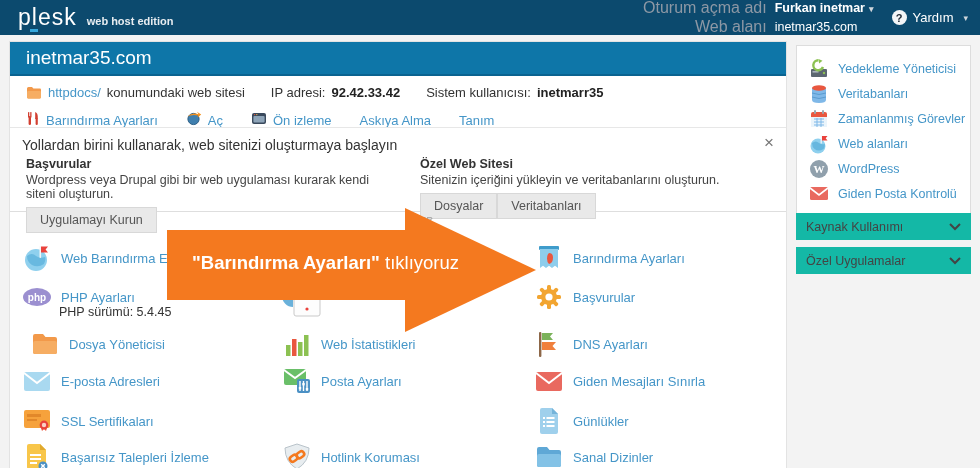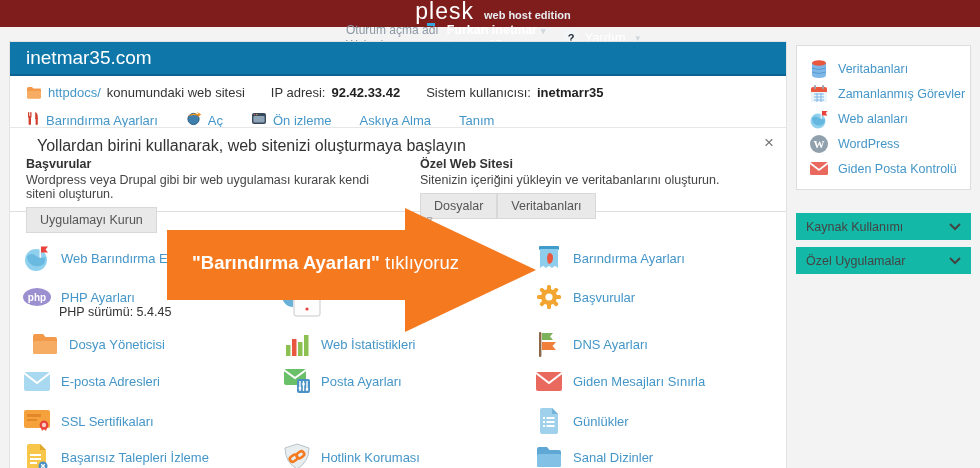--- a/index.html
+++ b/index.html
@@ -1,28 +1,28 @@
 <!DOCTYPE html>
 <html><head>
 <meta charset="utf-8">
 <style>
   * { margin:0; padding:0; box-sizing:border-box; }
   html,body { width:980px; height:468px; font-family:"Liberation Sans",sans-serif; }
   .screen { position:relative; width:980px; height:468px; background:#f3f3f3; overflow:hidden; }
 
   
-  .topbar { position:absolute; left:0; top:0; width:980px; height:27px; background:#7f1d1d;
-            display:flex; align-items:center; justify-content:space-between; padding:0 12px 0 18px;flex-direction:column; }
+  .topbar { position:absolute; left:0; top:0; width:980px; height:35px; background:#0c4a6e;
+            display:flex; align-items:center; justify-content:space-between; padding:0 12px 0 18px; }
   .logo-area { display:flex; align-items:baseline; gap:10px; }
   .logo { color:#fff; font-size:23px; font-weight:500; letter-spacing:1px; position:relative; line-height:1; }
   .logo::after { content:""; position:absolute; left:12px; bottom:-3px; width:8px; height:3px; background:#35a7dc; }
   .edition { color:#e8edf1; font-size:11px; font-weight:700; }
   .topbar-right { display:flex; align-items:center; gap:18px; }
   .session { display:grid; grid-template-columns:auto auto; column-gap:8px; row-gap:1px; align-items:center; }
-  .session .lbl { color:#8d98a5; font-size:12px; }
+  .session .lbl { color:#8d98a5; font-size:16px; text-align:right; }
   .session .val { color:#fff; font-size:12.5px; }
   .session .val.bold { font-weight:700; }
   .caret { color:#cfd6dc; font-size:9px; margin-left:4px; }
   .help { display:flex; align-items:center; gap:6px; color:#fff; font-size:13px; cursor:pointer; }
   .help-badge { width:15px; height:15px; border-radius:50%; background:#f3f5f7; color:#222b36;
                 font-size:11px; font-weight:700; display:flex; align-items:center; justify-content:center; }
 
   
   .card { position:absolute; left:10px; top:42px; width:776px; height:426px; background:#fff;
           box-shadow:0 0 0 1px #e3e3e3; }
@@ -31,21 +31,21 @@
   .meta-row { display:flex; align-items:center; gap:26px; padding:9px 16px 4px; font-size:13px; color:#333; }
   .meta-item { display:flex; align-items:center; gap:6px; }
   .meta-item b { color:#222; }
   a.blue { color:#4596c8; text-decoration:none; cursor:pointer; }
   .toolbar { display:flex; align-items:center; gap:28px; padding:7px 16px 10px; font-size:13px; }
   .tool { display:flex; align-items:center; gap:6px; color:#4596c8; cursor:pointer; }
 
   
   .promo { position:absolute; left:0; top:85px; width:776px; height:85px;
            border-top:1px solid #e7e7e7; border-bottom:1px solid #dedede; background:#fff; }
-  .promo-title { position:absolute; left:27px; top:9px; font-size:16px; color:#333; }
+  .promo-title { position:absolute; left:12px; top:9px; font-size:14px; color:#333; }
   .promo-close { position:absolute; right:12px; top:6px; font-size:17px; color:#777; cursor:pointer; line-height:1; }
   .promo-col { position:absolute; top:29px; font-size:12.5px; color:#444; }
   .promo-col .pt { font-weight:700; color:#333; margin-bottom:2px; font-size:12.5px; }
   .promo-col .buttons { margin-top:6px; display:flex; }
   .btn { background:#e9e9e9; border:1px solid #d8d8d8; color:#555; font-size:12.5px;
          padding:5px 13px; cursor:pointer; font-family:inherit; }
 
   
   .gitem { position:absolute; display:flex; align-items:center; gap:9px; height:30px; }
   .glabel { font-size:13px; color:#4596c8; text-decoration:none; cursor:pointer; white-space:nowrap; }
@@ -371,20 +371,32 @@
     <div class="arrow-head"></div>
     <div class="arrow-text">
       <span class="q">"Barındırma Ayarları"</span>&nbsp;<span>tıklıyoruz</span>
     </div>
   </div>
 
   <aside class="side-card">
     <div class="side-item">
       <span class="gicon" style="width:20px;height:20px">
           <svg width="20" height="20" viewBox="0 0 20 20">
+            <rect x="2" y="10" width="16" height="8" rx="1" fill="#5b6670"></rect>
+            <rect x="3.5" y="12" width="6" height="1.6" fill="#aab4bc"></rect>
+            <circle cx="15" cy="14" r="1.2" fill="#8cc152"></circle>
+            <path d="M10 8 a5 5 0 1 1-4.6-6.8" fill="none" stroke="#8cc152" stroke-width="2.4" transform="translate(4,0)"></path>
+            <path d="M8 0 l4 1.8 -3.4 2.6Z" fill="#8cc152" transform="translate(1.5,0)"></path>
+          </svg>
+        </span>
+      <a class="glabel">Yedekleme Yöneticisi</a>
+    </div>
+    <div class="side-item">
+      <span class="gicon" style="width:20px;height:20px">
+          <svg width="20" height="20" viewBox="0 0 20 20">
             <path d="M3 4 v12 q0 3 7 3 7 0 7-3 V4Z" fill="#7fb8e8"></path>
             <path d="M3 9 q7 3 14 0 M3 13 q7 3 14 0" stroke="#5a9bd0" fill="none"></path>
             <ellipse cx="10" cy="4" rx="7" ry="2.8" fill="#e9573f"></ellipse>
           </svg>
         </span>
       <a class="glabel">Veritabanları</a>
     </div>
     <div class="side-item">
       <span class="gicon" style="width:20px;height:20px">
           <svg width="20" height="20" viewBox="0 0 20 20">

